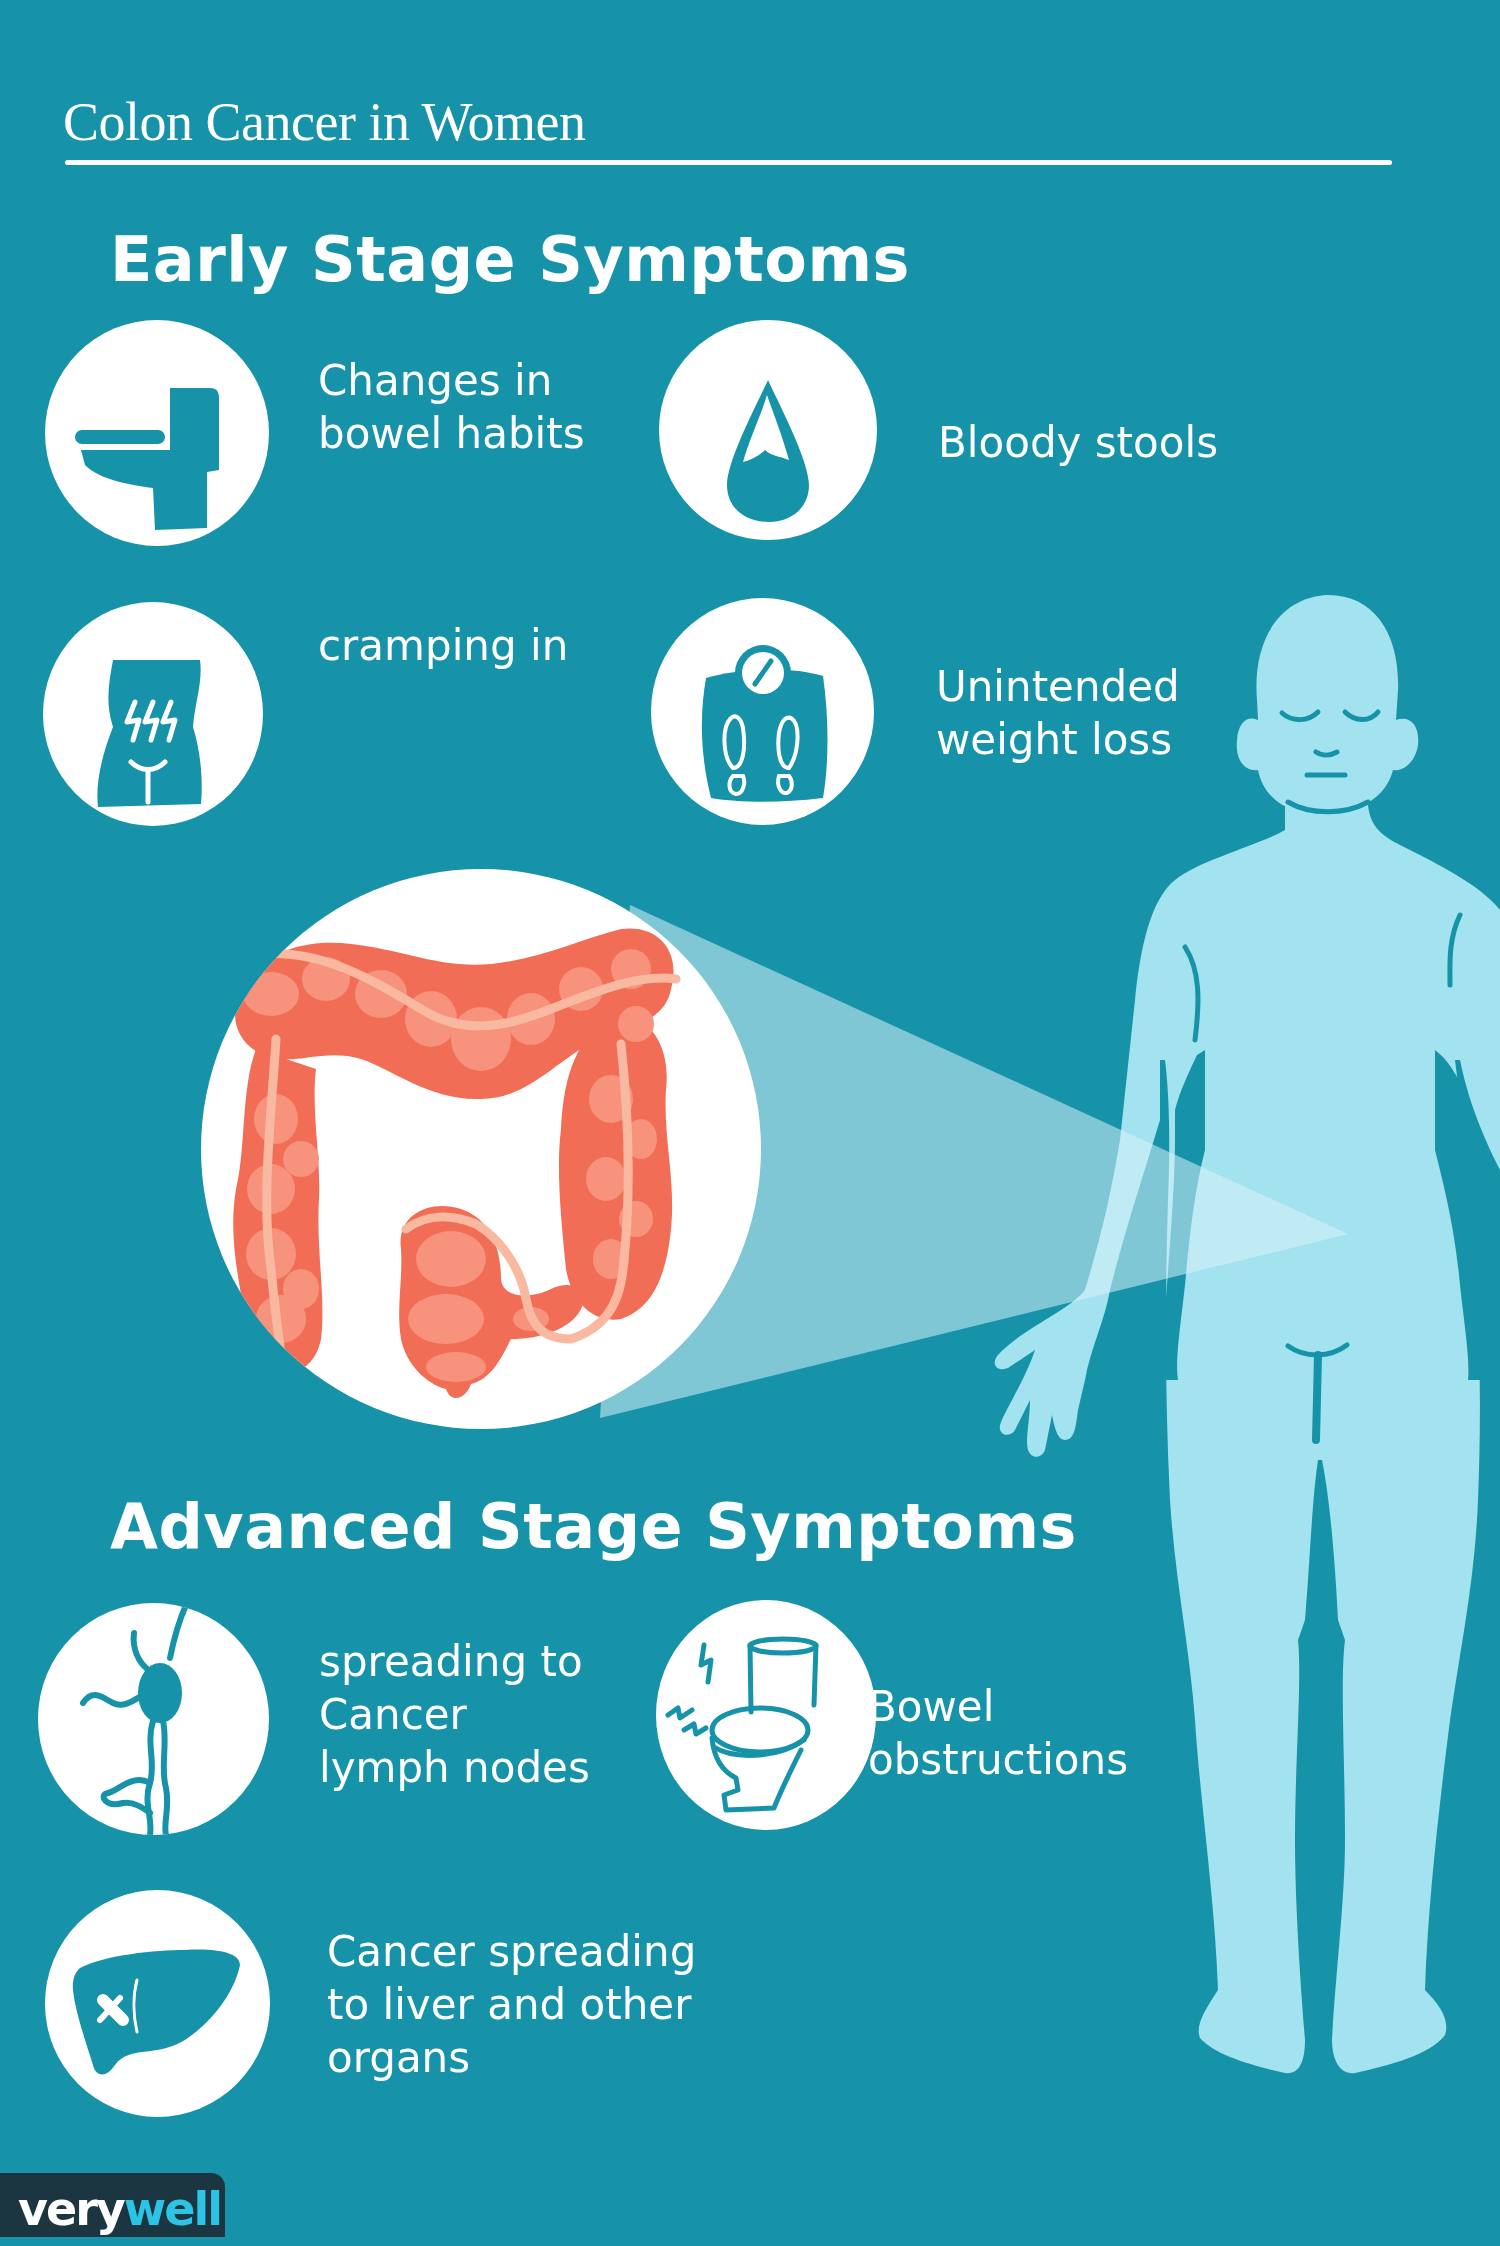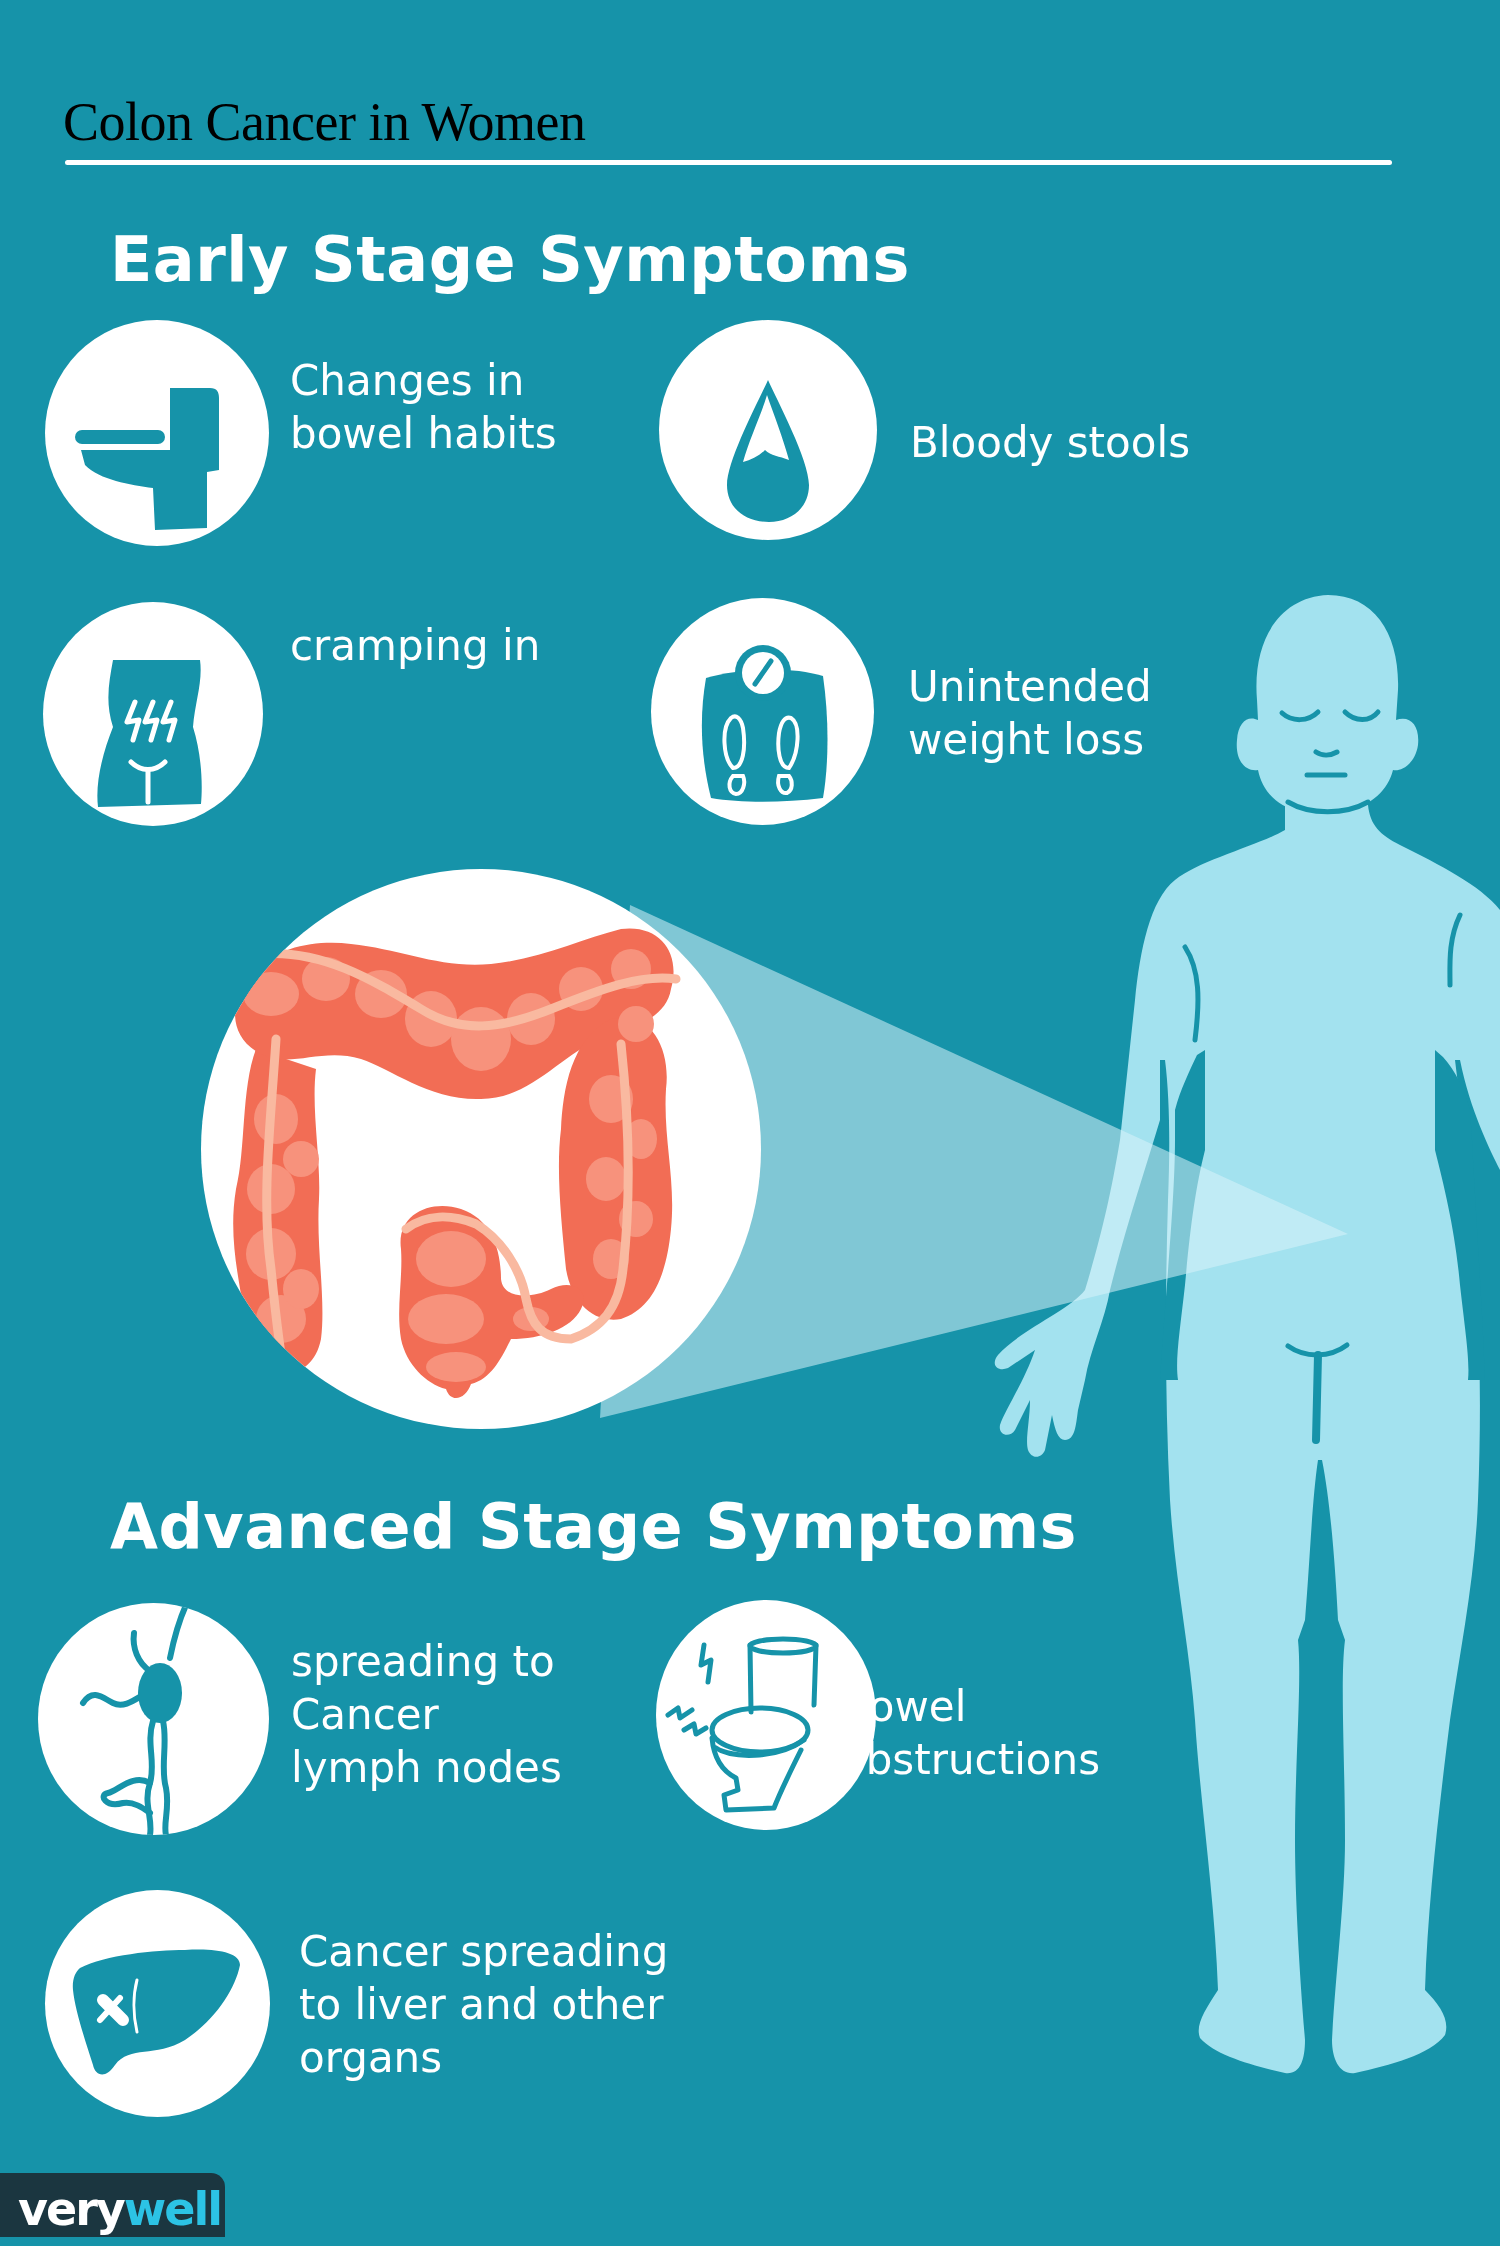--- a/index.html
+++ b/index.html
@@ -1,26 +1,26 @@
 <!DOCTYPE html>
 <html><head>
 <meta charset="utf-8">
 <style>
   html,body{margin:0;padding:0;}
   body{width:1500px;height:2246px;position:relative;overflow:hidden;background:#1693a9;font-family:"Liberation Sans","DejaVu Sans",sans-serif;color:#fff;}
   .abs{position:absolute;}
-  #title{left:63px;top:92px;font-family:"Liberation Serif","DejaVu Serif",serif;font-size:54px;line-height:60px;letter-spacing:-0.5px;color:#000000;white-space:nowrap;}
+  #title{left:63px;top:92px;font-family:"Liberation Serif","DejaVu Serif",serif;font-size:54px;line-height:60px;letter-spacing:-0.5px;color:#ffffff;white-space:nowrap;}
   #rule{left:65px;top:160px;width:1327px;height:5px;background:#fff;border-radius:3px;}
   .section-title{font-family:"DejaVu Sans","Liberation Sans",sans-serif;font-weight:bold;font-size:62px;line-height:70px;white-space:nowrap;letter-spacing:0.5px;margin-left:47px;}
   #early-title{left:63px;top:225px;}
   #advanced-title{left:63px;top:1492px;}
   .icon-circle{position:absolute;background:#fff;border-radius:50%;overflow:hidden;}
   .icon-circle svg{position:absolute;left:0;top:0;width:100%;height:100%;}
   .label{position:absolute;font-family:"DejaVu Sans","Liberation Sans",sans-serif;font-size:42px;line-height:53px;color:#fff;white-space:nowrap;}
-  .label span{display:block;}
+  .label span{display:block;margin-left:28px;}
   #body-figure{left:980px;top:580px;width:520px;height:1520px;}
   #colon-circle{left:201px;top:869px;width:560px;height:560px;}
   #beam{left:0;top:0;width:1500px;height:2246px;pointer-events:none;}
   #logo{left:0;top:2173px;width:225px;height:64px;background:#1b3640;border-top-right-radius:14px;}
   #logo-text{position:absolute;left:18px;top:6px;font-family:"DejaVu Sans","Liberation Sans",sans-serif;font-weight:bold;font-size:46px;letter-spacing:-2px;line-height:60px;}
   #logo-very{color:#fff;}
   #logo-well{color:#2cc3e5;}
 </style>
 </head>
 <body>

